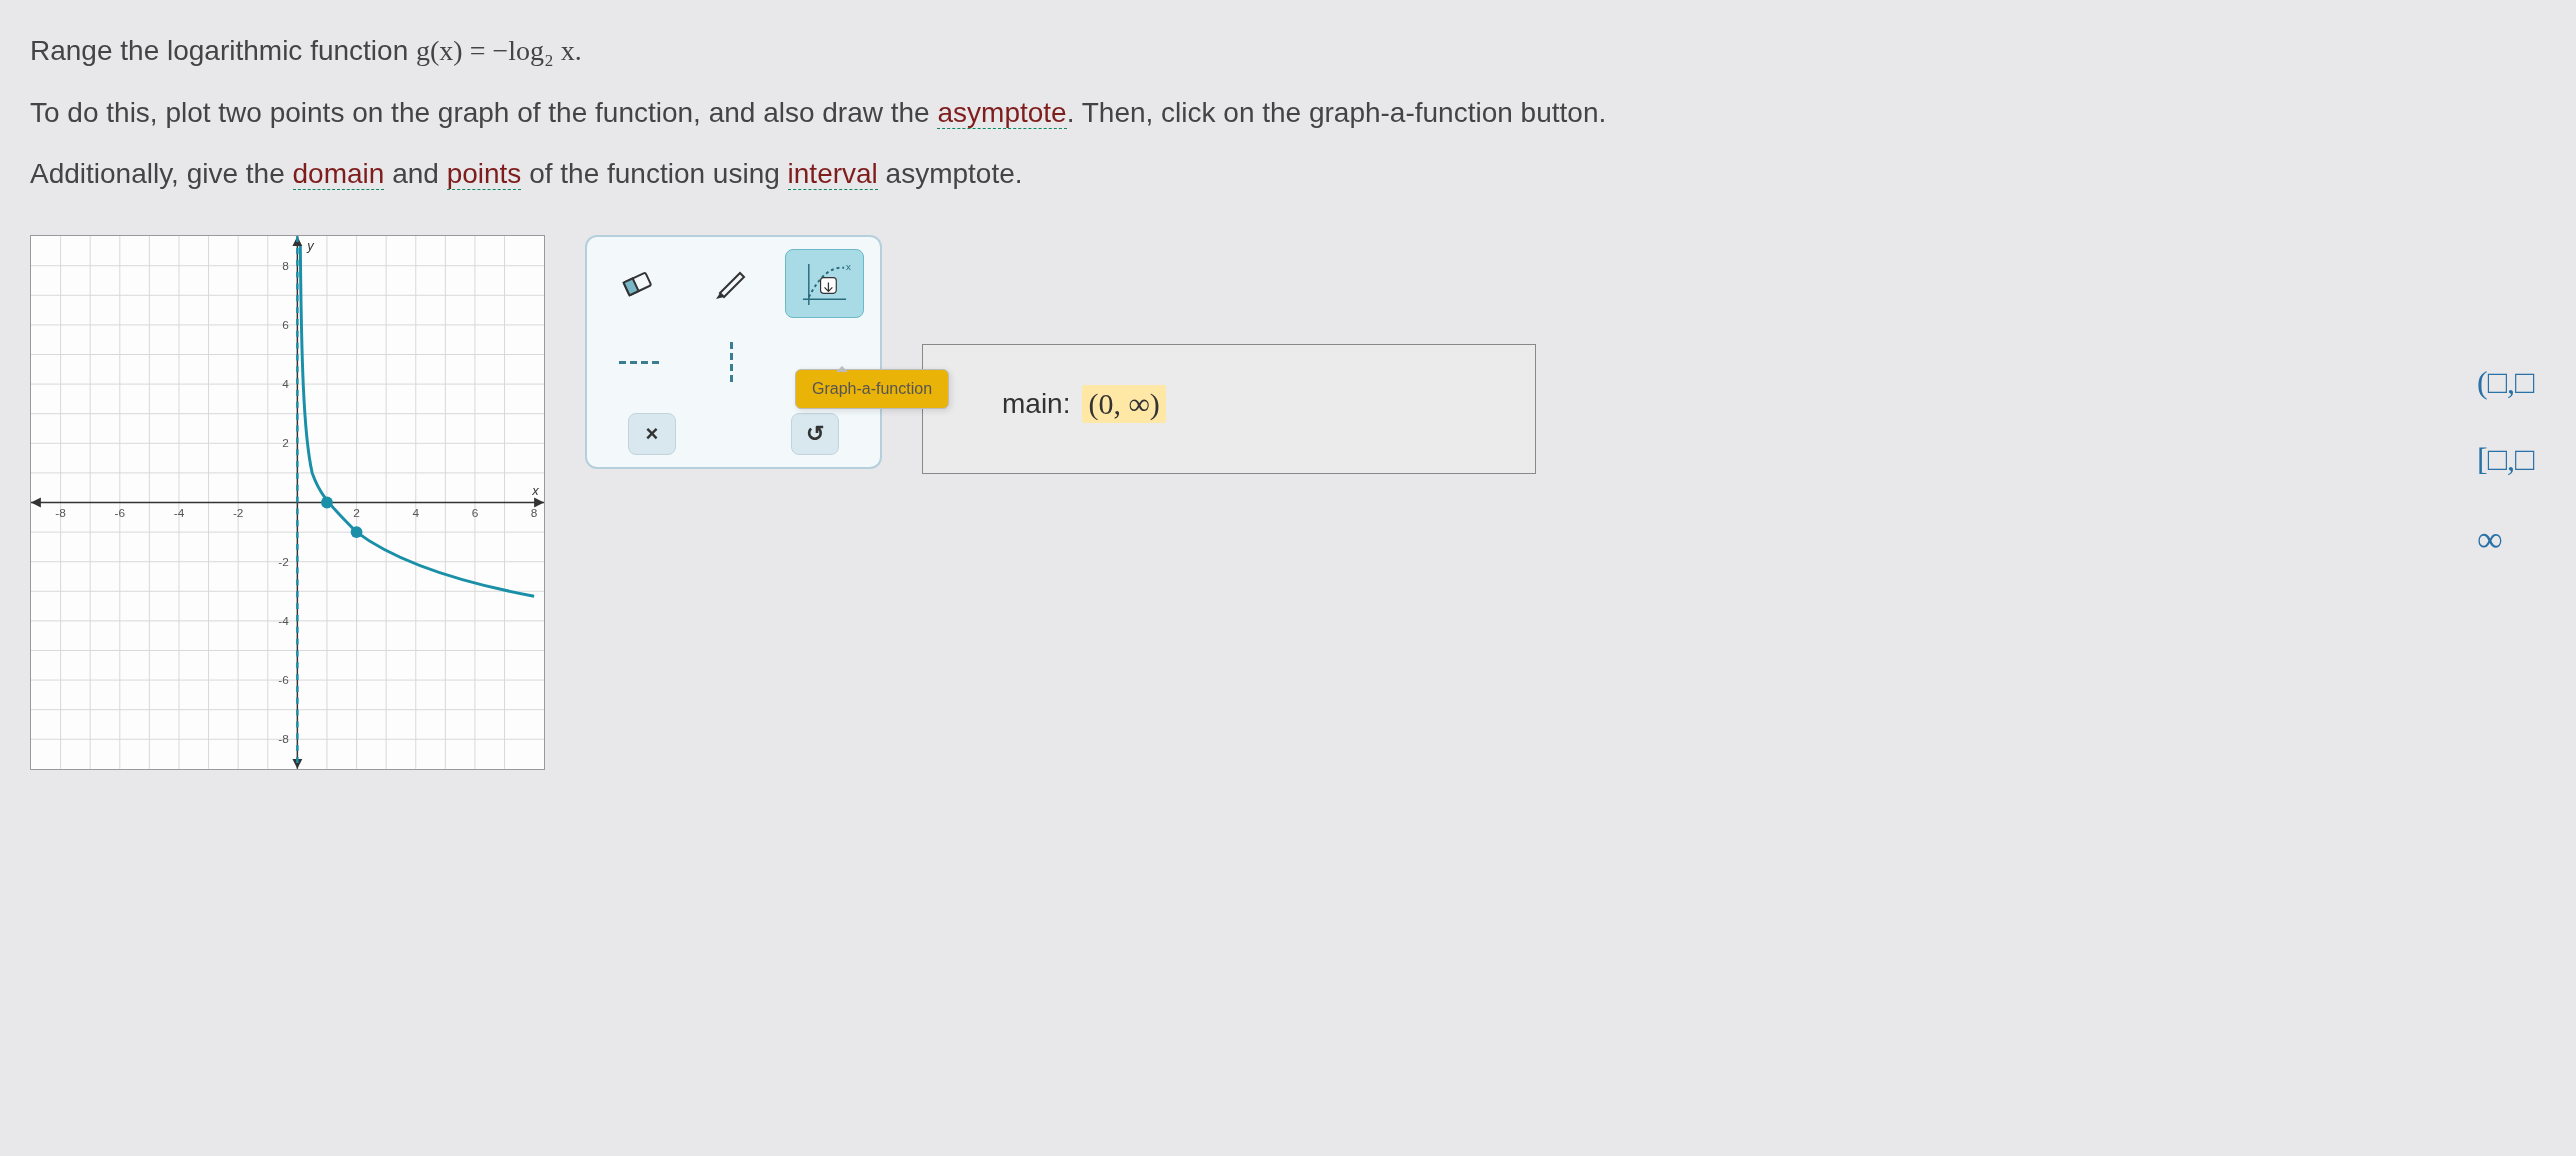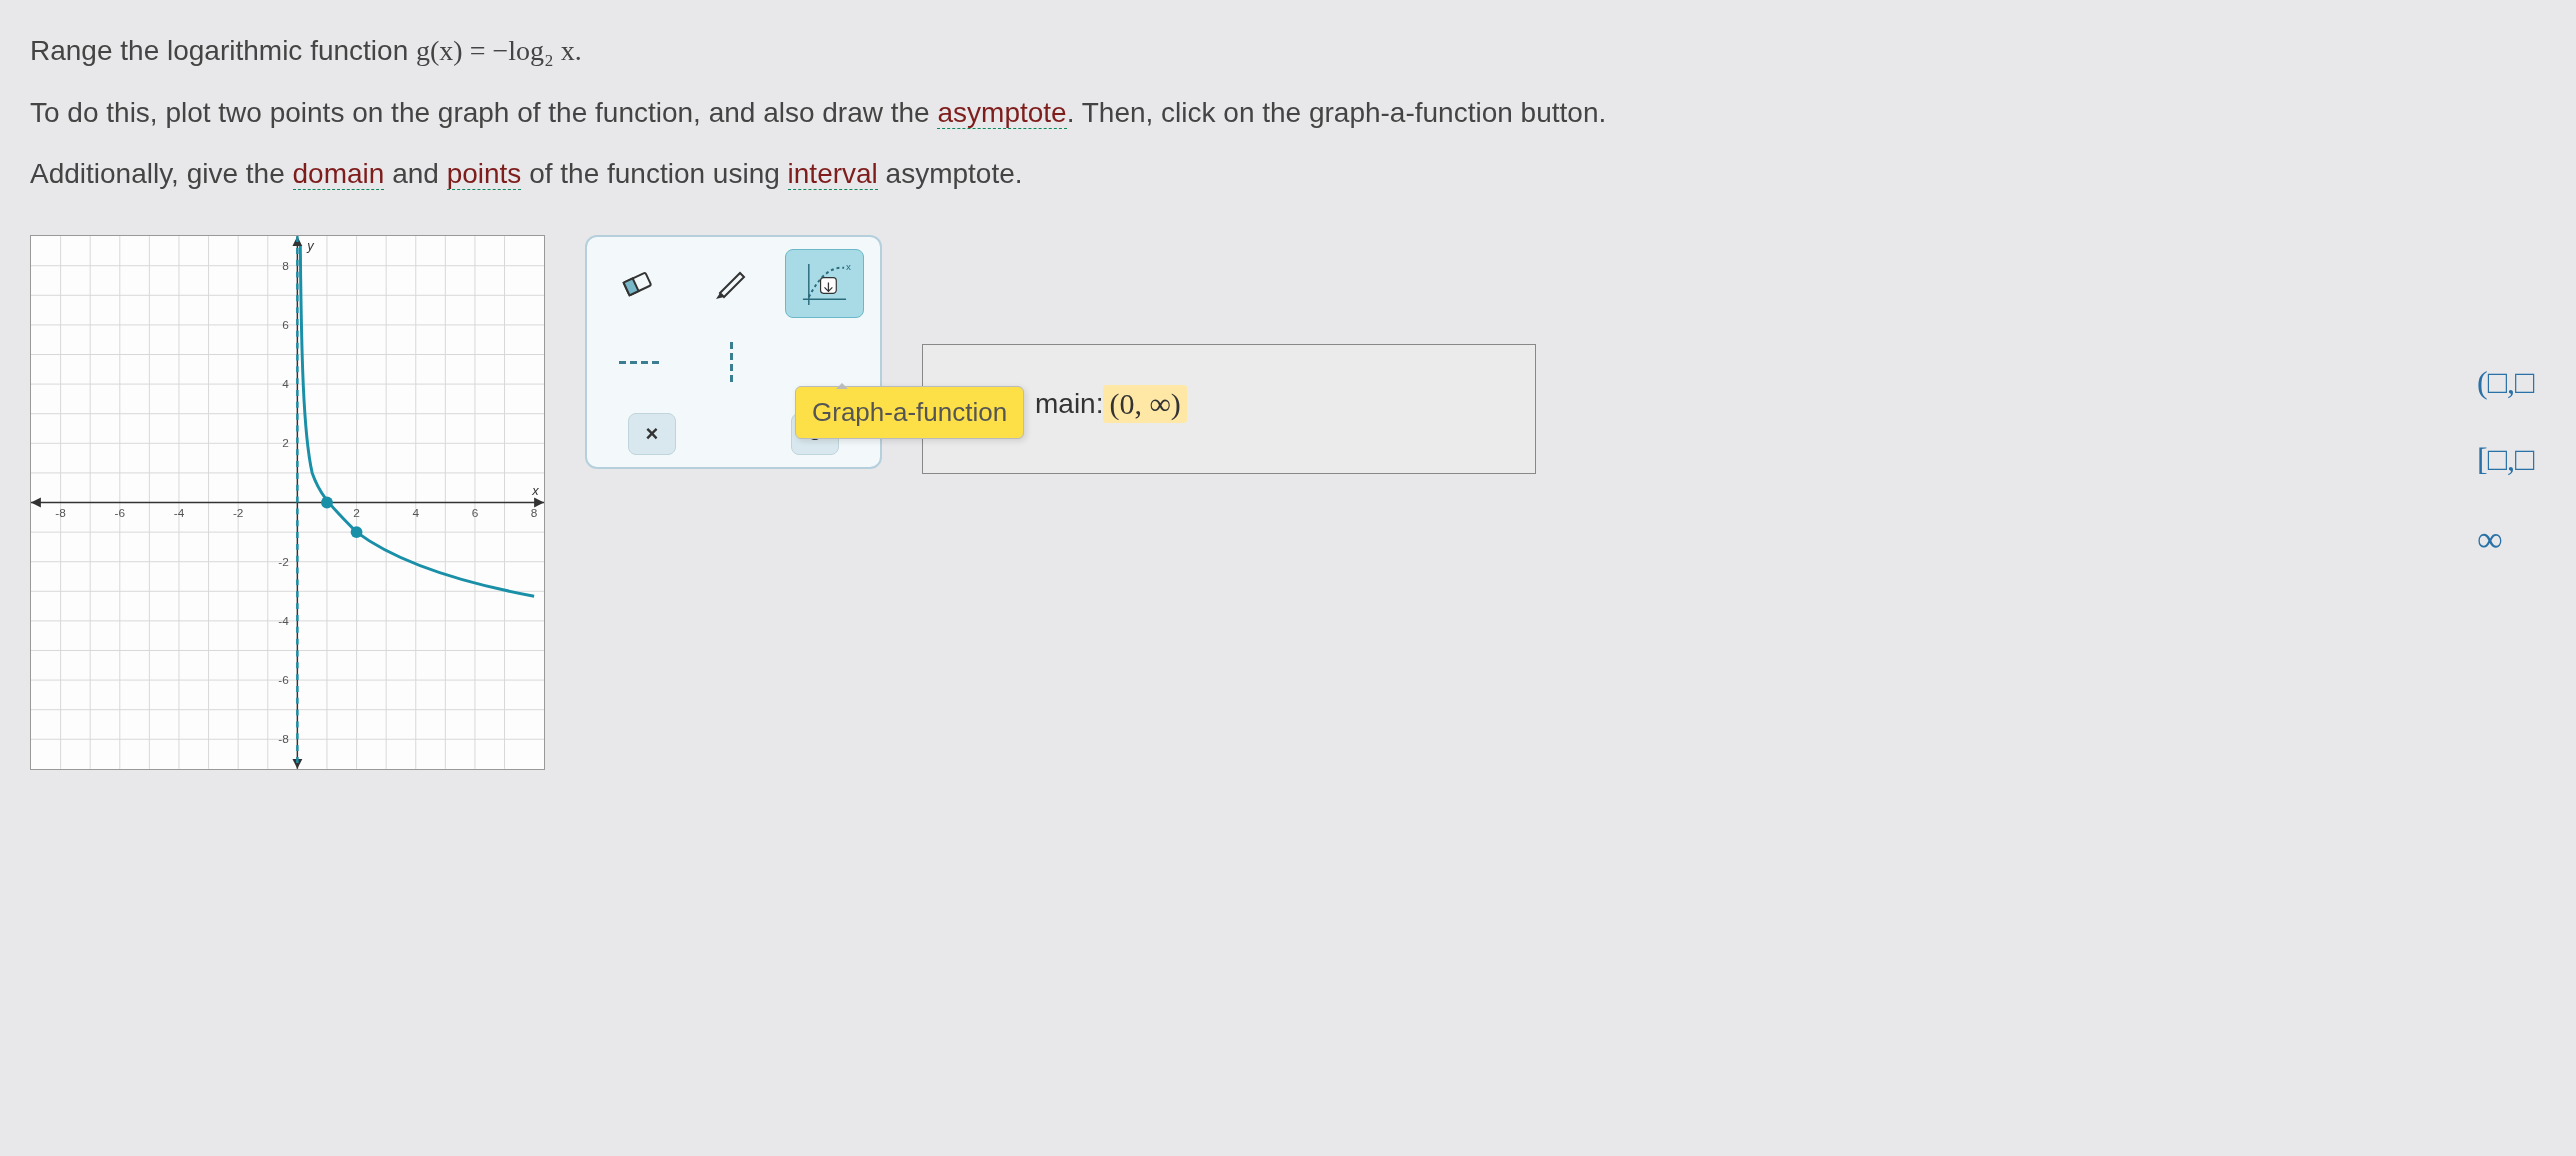--- a/index.html
+++ b/index.html
@@ -46,45 +46,45 @@
     border: 1px solid #6bb8c9;
   }
   .tool-btn.bottom {
     background: #d9e8ee;
     border: 1px solid #c0d4db;
     width: 48px; height: 42px; font-size: 22px; font-weight: bold;
   }
   .tool-row-bottom { grid-column: 1/4; display:flex; justify-content: space-around; padding-top:6px;}
   .tooltip {
     position: absolute;
-    top: 149px; left: 208px;
-    background: #fde047;
+    top: 132px; left: 208px;
+    background: #eab308;
     border: 1px solid #bbb;
     border-radius: 6px;
     padding: 10px 16px;
-    font-size: 26px;
+    font-size: 16px;
     color: #555;
     box-shadow: 2px 2px 6px rgba(0,0,0,0.12);
     white-space: nowrap;
     z-index: 10;
   }
   .tooltip::before{
     content:""; position:absolute; top:-10px; left:40px;
     border:6px solid transparent; border-bottom-color:#bbb;
   }
   .answer-panel {
     border: 1px solid #888;
     padding: 40px 50px 50px 79px;
     display: flex; flex-direction: column; gap: 59px;
     background: #ebebec;
     position: relative;
     margin-top: 109px;
     width: 614px;
   }
-  .answer-row { display:flex; align-items:center; font-size: 28px; margin-left: 33px;}
+  .answer-row { display:flex; align-items:center; gap:12px; font-size: 28px;}
   .answer-value { font-family:'Times New Roman', serif; font-size: 30px;}
   .answer-value.highlight { background:#ffe8a6; padding: 2px 6px; border-radius:3px;}
   .answer-input { width: 32px; height: 32px; border:1px solid #888; background:#fafafa;}
   .sidebar {
     display:flex; flex-direction:column; gap:40px;
     align-items:center; padding-top: 129px;
     margin-left: auto; margin-right: 10px;
   }
   .sidebar-btn {
     font-family:'Times New Roman', serif;

